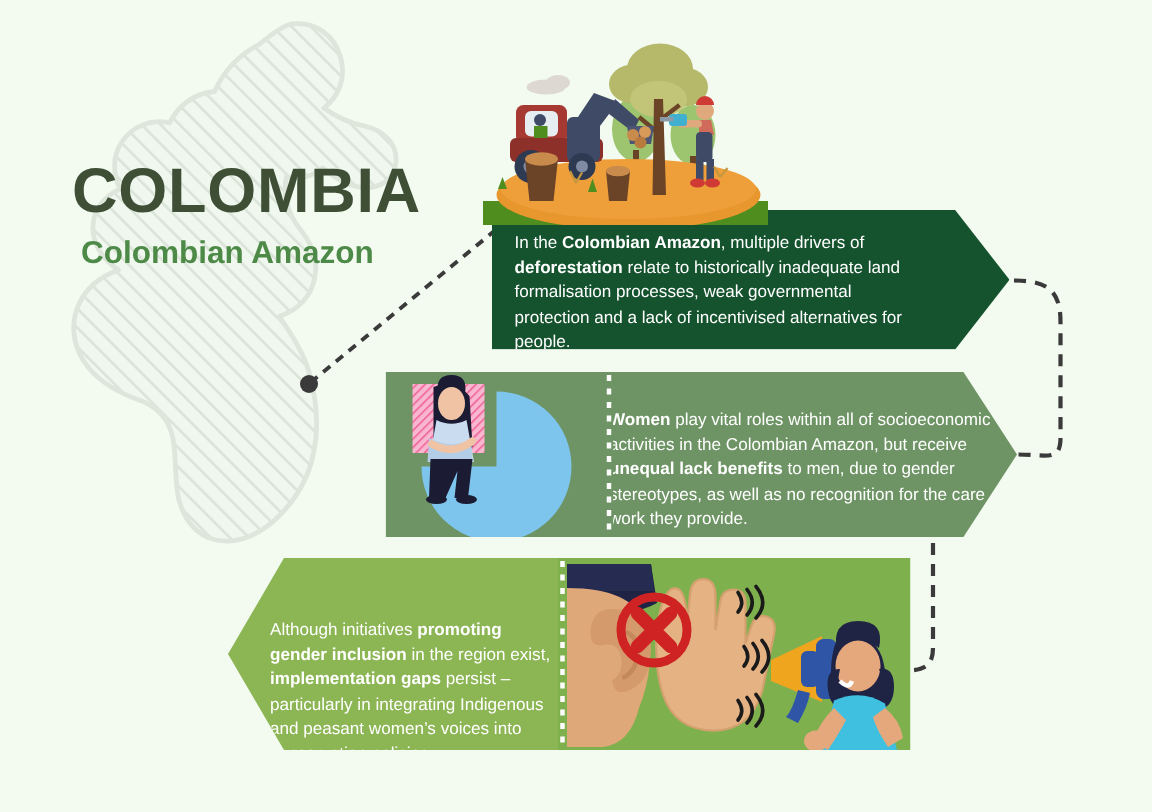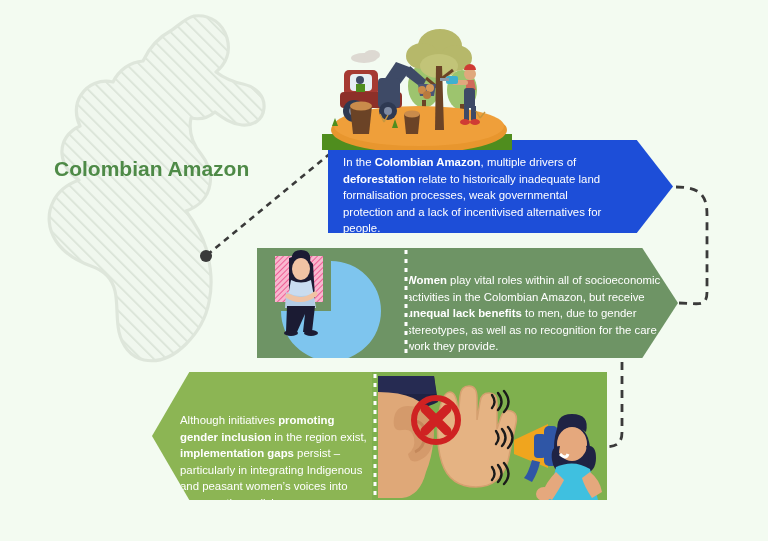--- a/index.html
+++ b/index.html
@@ -35,21 +35,21 @@
   .arrow{position:absolute;box-sizing:border-box;}
   .arrow .txt{
     position:relative;
     color:#ffffff;font-size:11.4px;line-height:16.6px;
   }
   .arrow .txt b{font-weight:bold;color:#ffffff;}
 
   
   .arrow1{
     left:328px;top:140px;width:345px;height:93px;
-    background:#1d4ed8;
+    background:#14532d;
     clip-path:polygon(0 0, 89.5% 0, 100% 50%, 89.5% 100%, 0 100%);
   }
   .arrow1 .txt{padding:14px 0 0 15px;width:272px;}
 
   
   .arrow2{
     left:258px;top:248px;width:420px;height:110px;
     background:#6e9465;
     clip-path:polygon(0 0, 91.5% 0, 100% 50%, 91.5% 100%, 0 100%);
   }
@@ -113,20 +113,21 @@
                C112,349 104,337 101,324 C98,310 100,296 97,283
                C94,270 85,262 73,258 C59,253 46,245 38,233
                C30,221 29,206 35,194 C40,183 50,176 61,172
                C52,166 45,157 44,146 C43,133 51,123 62,118
                C57,108 57,96 63,87 C70,76 83,71 95,74
                C101,62 112,54 125,53 C131,40 141,29 154,22
                C161,17 168,10 176,8 Z" fill="none" stroke="#dee6db" stroke-width="3.2" stroke-linejoin="round"></path>
     </svg>
   </div>
 
+  <div class="title">COLOMBIA</div>
   <div class="subtitle">Colombian Amazon</div>
 
   <svg class="connectors" viewBox="0 0 768 541" xmlns="http://www.w3.org/2000/svg">
 
     <line x1="207" y1="255" x2="332" y2="152" stroke="#3a3a3a" stroke-width="2.6" stroke-dasharray="6 5"></line>
     <circle cx="206" cy="256" r="6" fill="#3a3a3a"></circle>
 
     <path d="M676,187 C700,187 707,195 707,215 C707,270 707,283 707,292
              C707,308 698,303 678,303" fill="none" stroke="#3a3a3a" stroke-width="2.8" stroke-dasharray="8 6" stroke-linecap="butt"></path>
 

